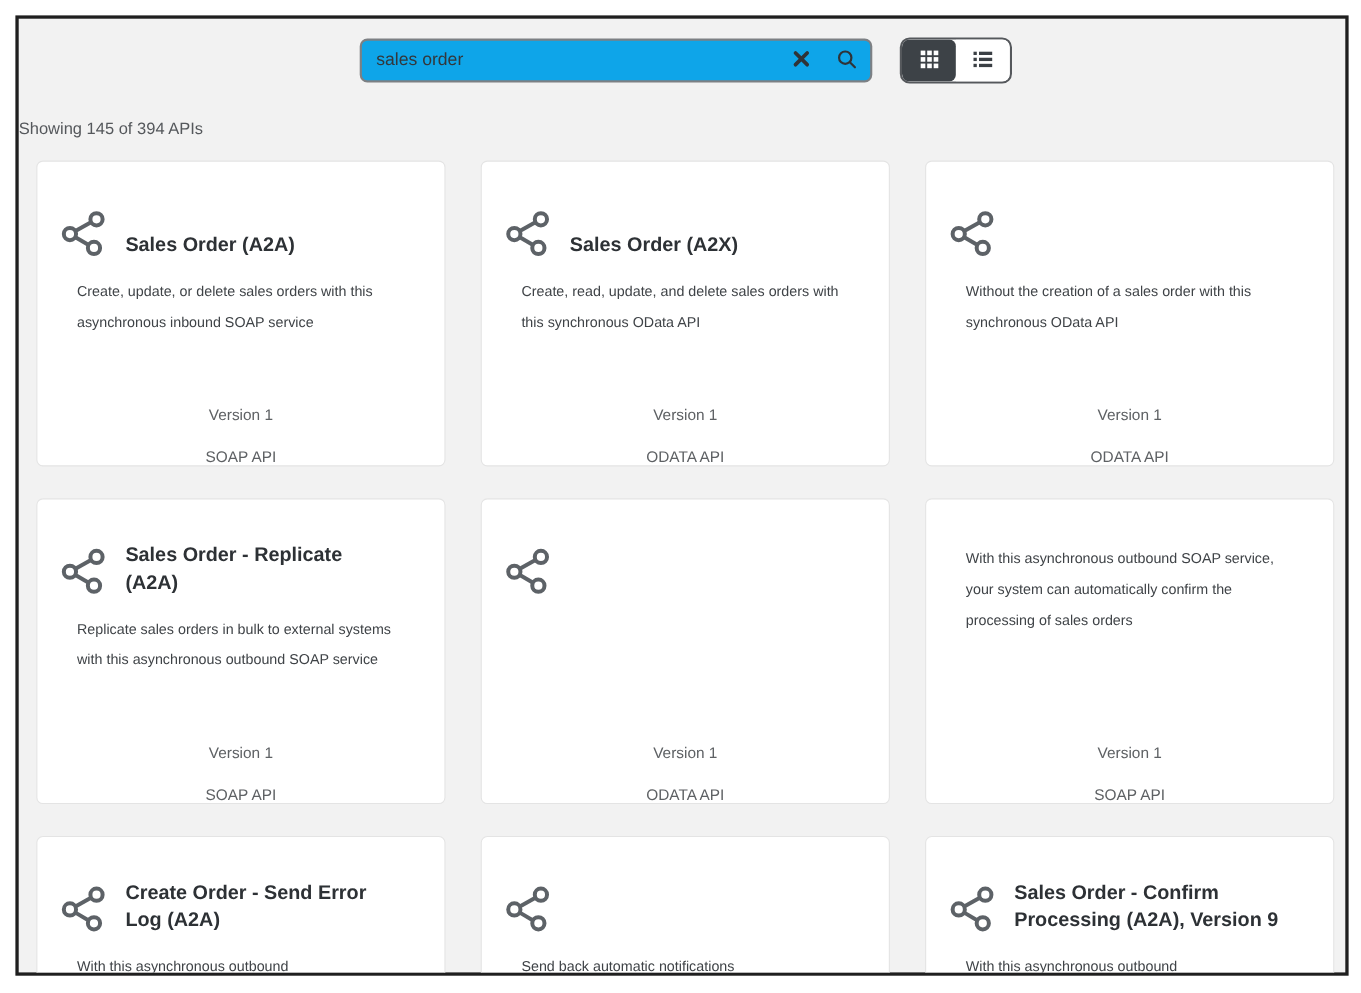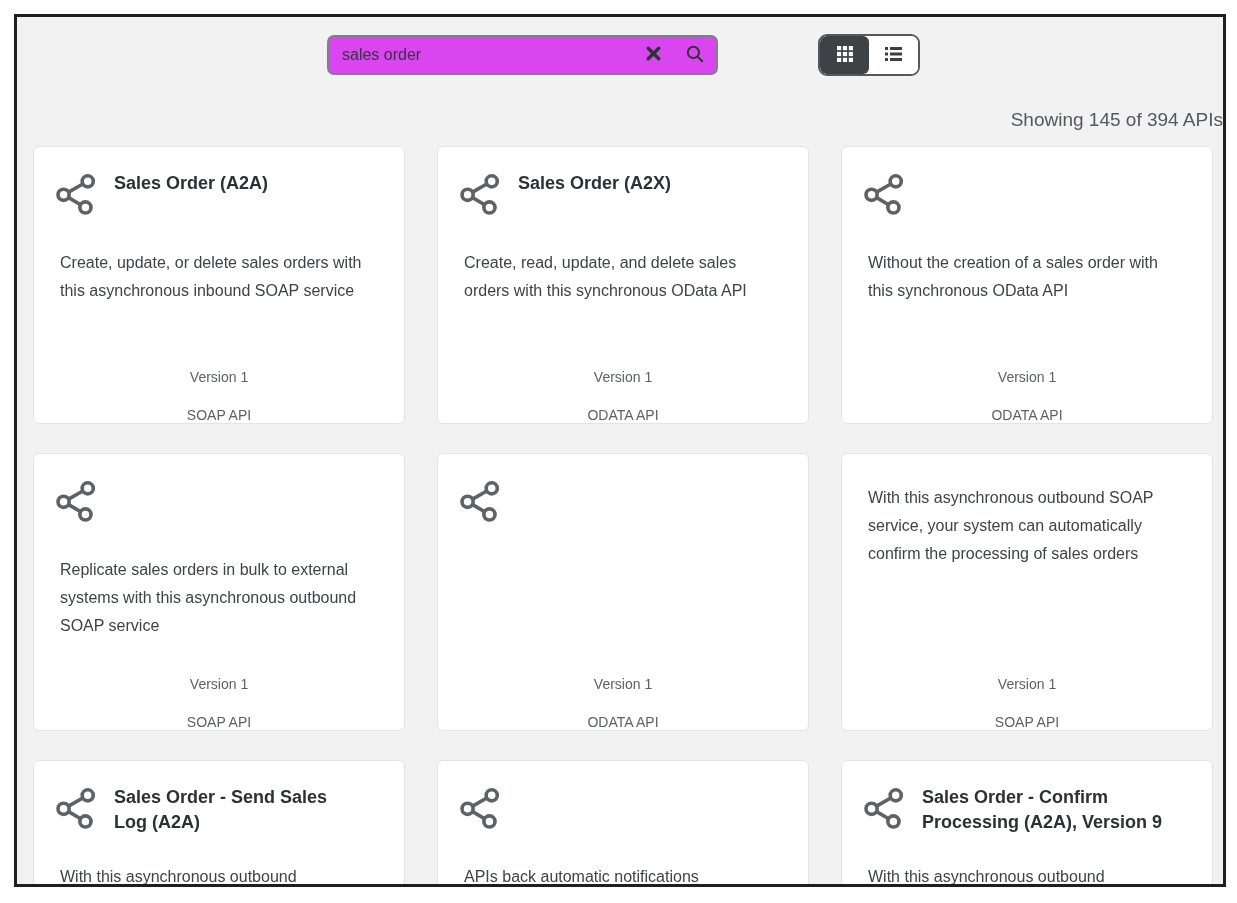--- a/index.html
+++ b/index.html
@@ -2,44 +2,44 @@
 <html><head>
 <meta charset="utf-8">
 <style>
   html,body{margin:0;padding:0;background:#ffffff;font-family:"Liberation Sans",sans-serif;}
   .viewport{position:relative;width:1237px;height:903px;background:#ffffff;overflow:hidden;}
   .frame{position:absolute;left:14px;top:14px;width:1212px;height:873px;box-sizing:border-box;
          border:3px solid #1f1f1f;background:#f2f2f2;overflow:hidden;}
 
   
   .topbar{position:relative;height:92px;}
-  .search-box{position:absolute;left:310px;top:18px;width:391px;height:40px;box-sizing:border-box;
-              background:#d946ef;border:2px solid #7d8084;border-radius:7px;display:flex;align-items:center;}
+  .search-box{position:absolute;left:310px;top:18px;width:466px;height:40px;box-sizing:border-box;
+              background:#0ea5e9;border:2px solid #7d8084;border-radius:7px;display:flex;align-items:center;}
   .search-box input{flex:1;border:none;outline:none;background:transparent;font-family:"Liberation Sans",sans-serif;
               font-size:16px;color:#33373b;padding:0 0 0 13px;min-width:0;}
   .icon-btn{width:42px;height:36px;border:none;background:transparent;display:flex;align-items:center;
               justify-content:center;cursor:pointer;padding:0;}
   .view-toggle{position:absolute;left:801px;top:17px;height:42px;box-sizing:border-box;display:flex;
               border:2px solid #55585c;border-radius:9px;background:#fff;overflow:hidden;}
   .view-toggle button{width:49px;border:none;background:#fff;display:flex;align-items:center;justify-content:center;
               cursor:pointer;padding:0;}
   .view-toggle button.active{background:#3d4247;border-radius:6px;}
 
   
-  .summary{text-align:right;font-size:19px;color:#55585c;margin:0;padding-left:36px;}
+  .summary{text-align:left;font-size:15px;color:#55585c;margin:0;}
 
   
   .grid{position:absolute;left:16px;top:129px;display:grid;grid-template-columns:repeat(3,372px);
         column-gap:32px;row-gap:29px;}
   .card{position:relative;width:372px;height:278px;box-sizing:border-box;background:#fff;
         border:1px solid #e4e4e4;border-radius:6px;padding:24px 20px 0 20px;cursor:pointer;}
-  .card-head{display:flex;align-items:flex-start;gap:14px;min-height:64px;margin-bottom:14px;}
+  .card-head{display:flex;align-items:flex-end;gap:14px;min-height:64px;margin-bottom:14px;}
   .api-icon{flex:0 0 46px;width:46px;height:46px;display:flex;align-items:center;justify-content:center;}
   .card-title{margin:0;font-size:18px;font-weight:700;color:#2d3135;line-height:1.4;max-width:246px;}
-  .card-desc{margin:6px;font-size:16px;color:#3f4347;line-height:28px;max-width:334px;}
+  .card-desc{margin:16px;font-size:13px;color:#3f4347;line-height:28px;max-width:334px;}
   .card-foot{position:absolute;left:20px;right:20px;bottom:0;height:54px;display:flex;
         align-items:center;justify-content:space-between;font-size:14px;color:#5e6164;flex-direction:column;}
 </style>
 </head>
 <body>
 
 <div class="viewport">
   <div class="frame">
 
     <div class="topbar">
@@ -164,20 +164,21 @@
     <div class="card-head">
       <span class="api-icon">
         <svg width="46" height="46" viewBox="0 0 24 24" fill="none" stroke="#5d6267" stroke-width="1.9">
           <circle cx="5" cy="12.4" r="2.9"></circle>
           <circle cx="17.6" cy="5.4" r="2.9"></circle>
           <circle cx="16.4" cy="19" r="2.9"></circle>
           <line x1="7.6" y1="11" x2="15" y2="6.8"></line>
           <line x1="7.6" y1="13.9" x2="13.9" y2="17.6"></line>
         </svg>
       </span>
+      <h3 class="card-title">Sales Order - Replicate (A2A)</h3>
     </div>
     <p class="card-desc">Replicate sales orders in bulk to external systems with this asynchronous outbound SOAP service</p>
     <div class="card-foot">
       <span>Version 1</span>
       <span>SOAP API</span>
     </div>
   </div>
 
   <div class="card">
     <div class="card-head">
@@ -209,39 +210,39 @@
     <div class="card-head">
       <span class="api-icon">
         <svg width="46" height="46" viewBox="0 0 24 24" fill="none" stroke="#5d6267" stroke-width="1.9">
           <circle cx="5" cy="12.4" r="2.9"></circle>
           <circle cx="17.6" cy="5.4" r="2.9"></circle>
           <circle cx="16.4" cy="19" r="2.9"></circle>
           <line x1="7.6" y1="11" x2="15" y2="6.8"></line>
           <line x1="7.6" y1="13.9" x2="13.9" y2="17.6"></line>
         </svg>
       </span>
-      <h3 class="card-title">Sales Order - Send Sales Log (A2A)</h3>
+      <h3 class="card-title">Create Order - Send Error Log (A2A)</h3>
     </div>
     <p class="card-desc">With this asynchronous outbound</p>
 
   </div>
 
   <div class="card">
     <div class="card-head">
       <span class="api-icon">
         <svg width="46" height="46" viewBox="0 0 24 24" fill="none" stroke="#5d6267" stroke-width="1.9">
           <circle cx="5" cy="12.4" r="2.9"></circle>
           <circle cx="17.6" cy="5.4" r="2.9"></circle>
           <circle cx="16.4" cy="19" r="2.9"></circle>
           <line x1="7.6" y1="11" x2="15" y2="6.8"></line>
           <line x1="7.6" y1="13.9" x2="13.9" y2="17.6"></line>
         </svg>
       </span>
     </div>
-    <p class="card-desc">APIs back automatic notifications</p>
+    <p class="card-desc">Send back automatic notifications</p>
 
   </div>
 
   <div class="card">
     <div class="card-head">
       <span class="api-icon">
         <svg width="46" height="46" viewBox="0 0 24 24" fill="none" stroke="#5d6267" stroke-width="1.9">
           <circle cx="5" cy="12.4" r="2.9"></circle>
           <circle cx="17.6" cy="5.4" r="2.9"></circle>
           <circle cx="16.4" cy="19" r="2.9"></circle>

